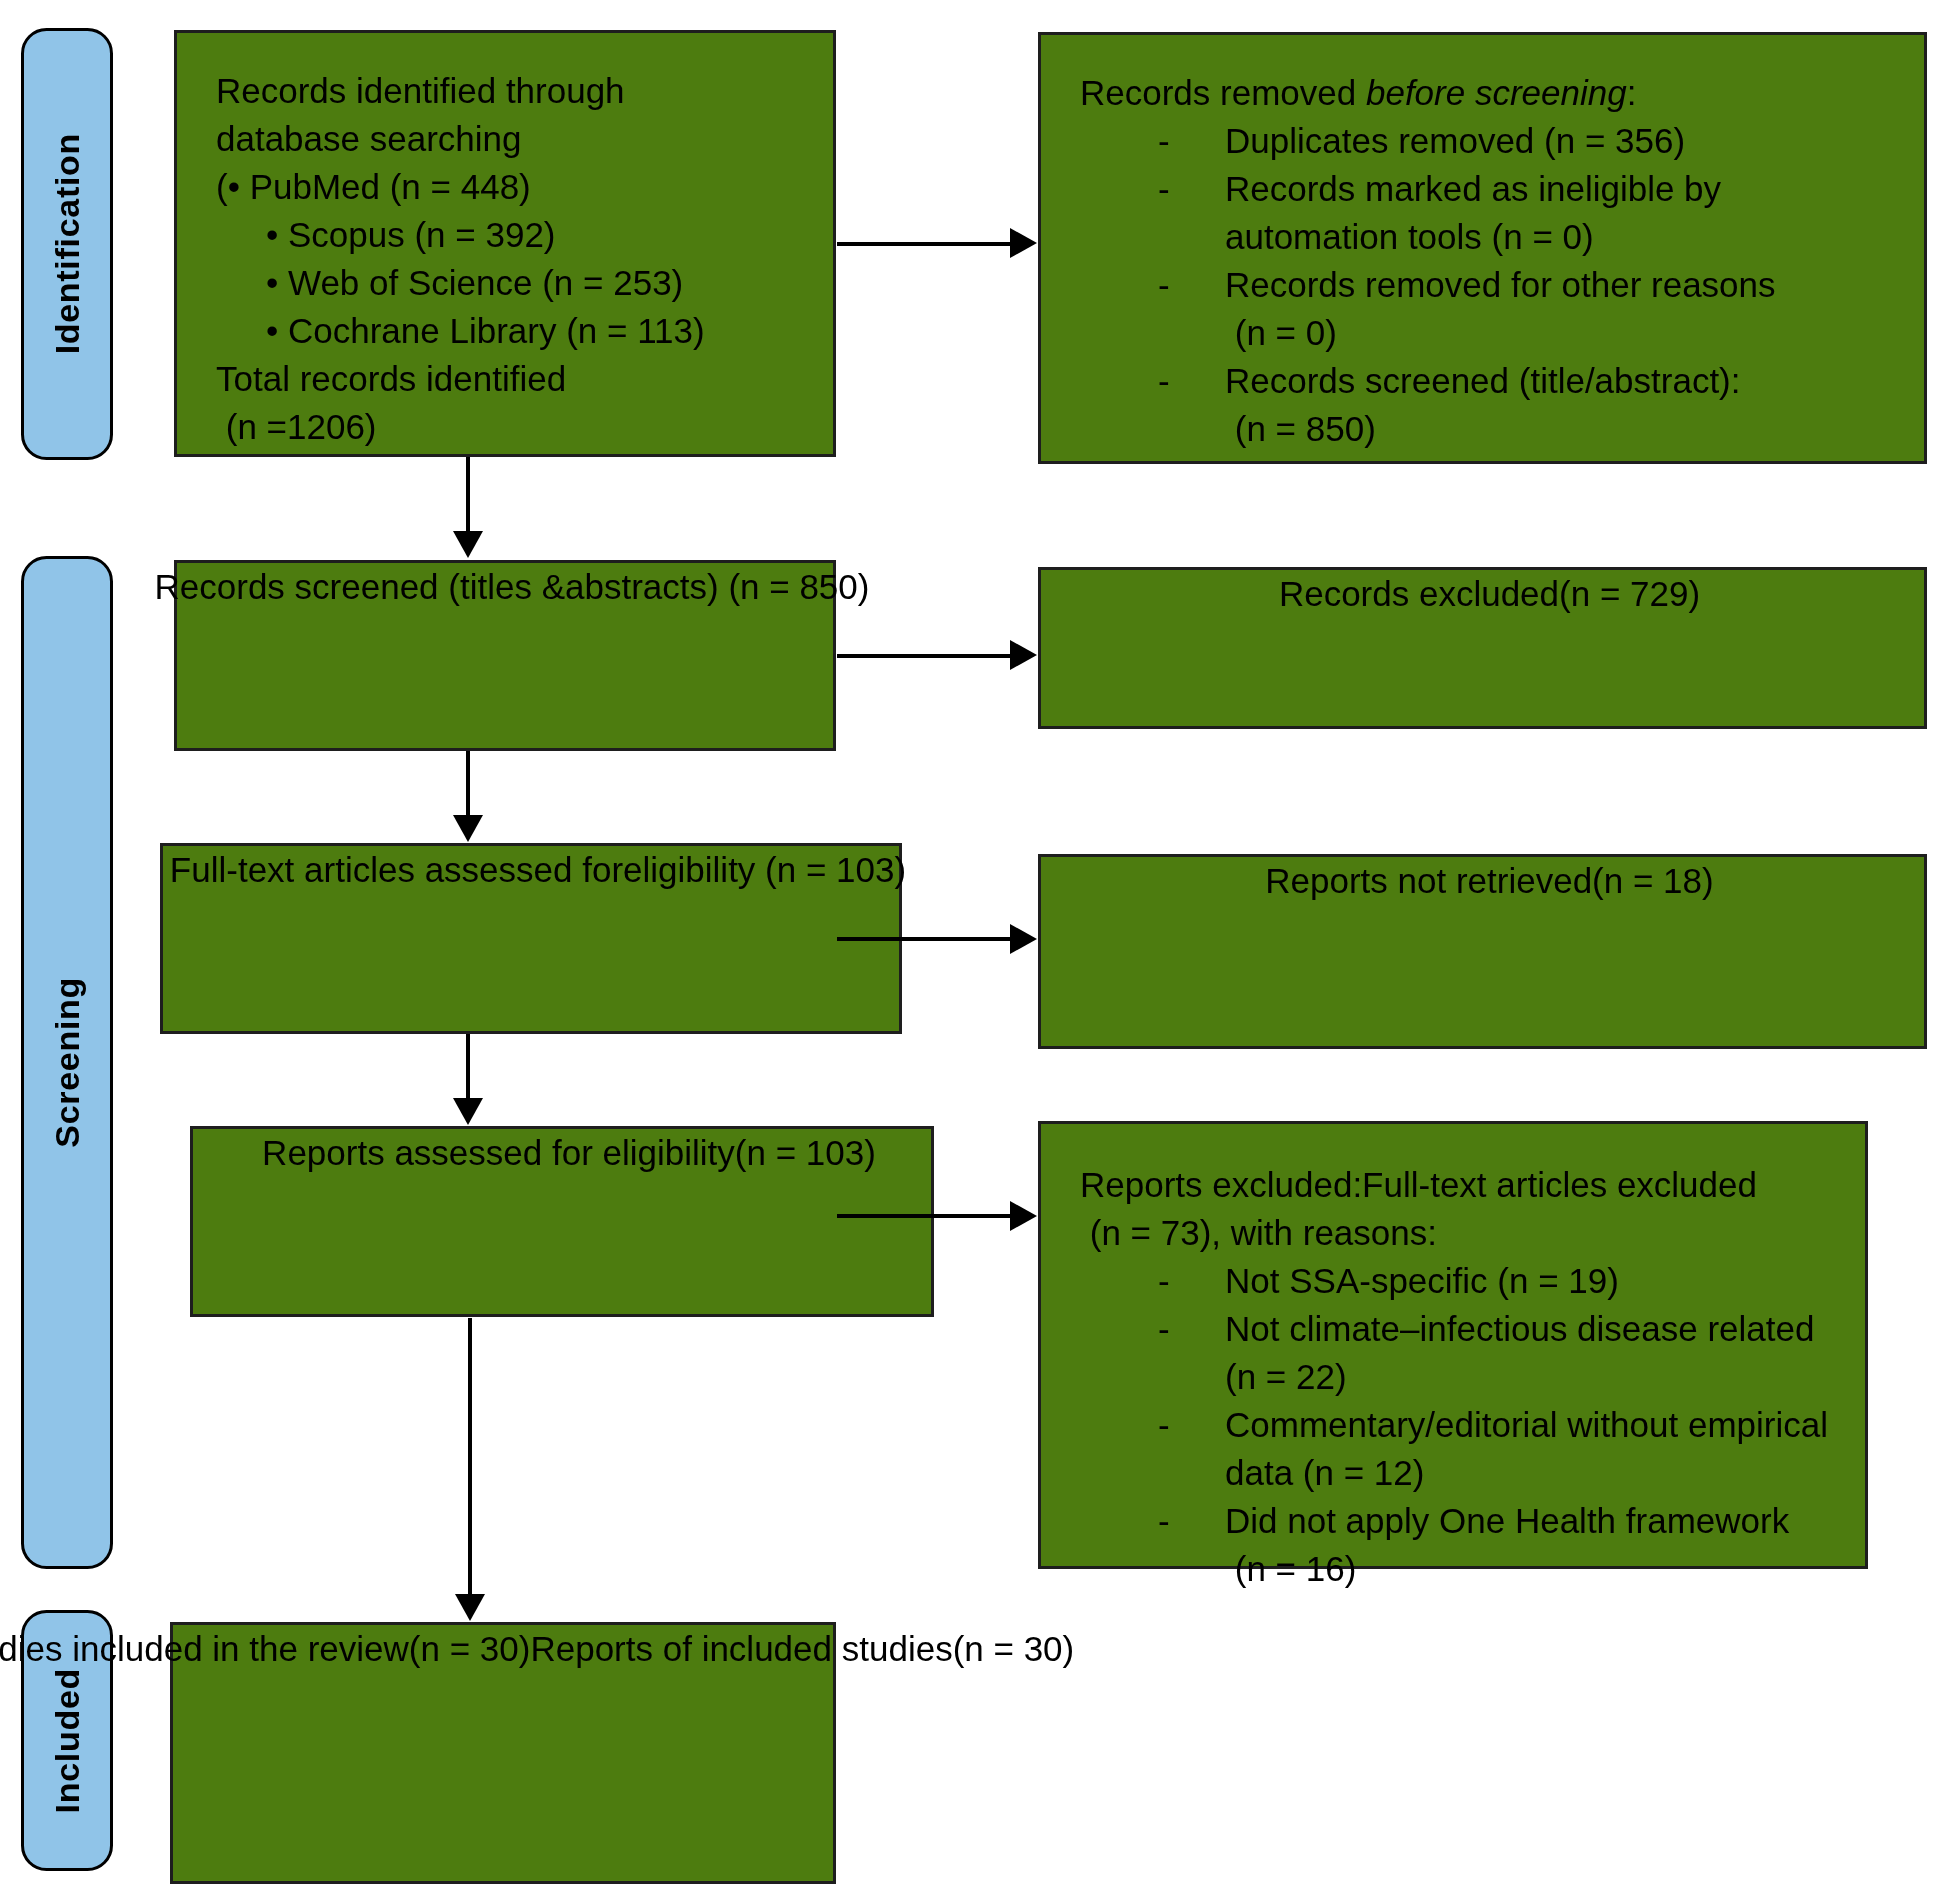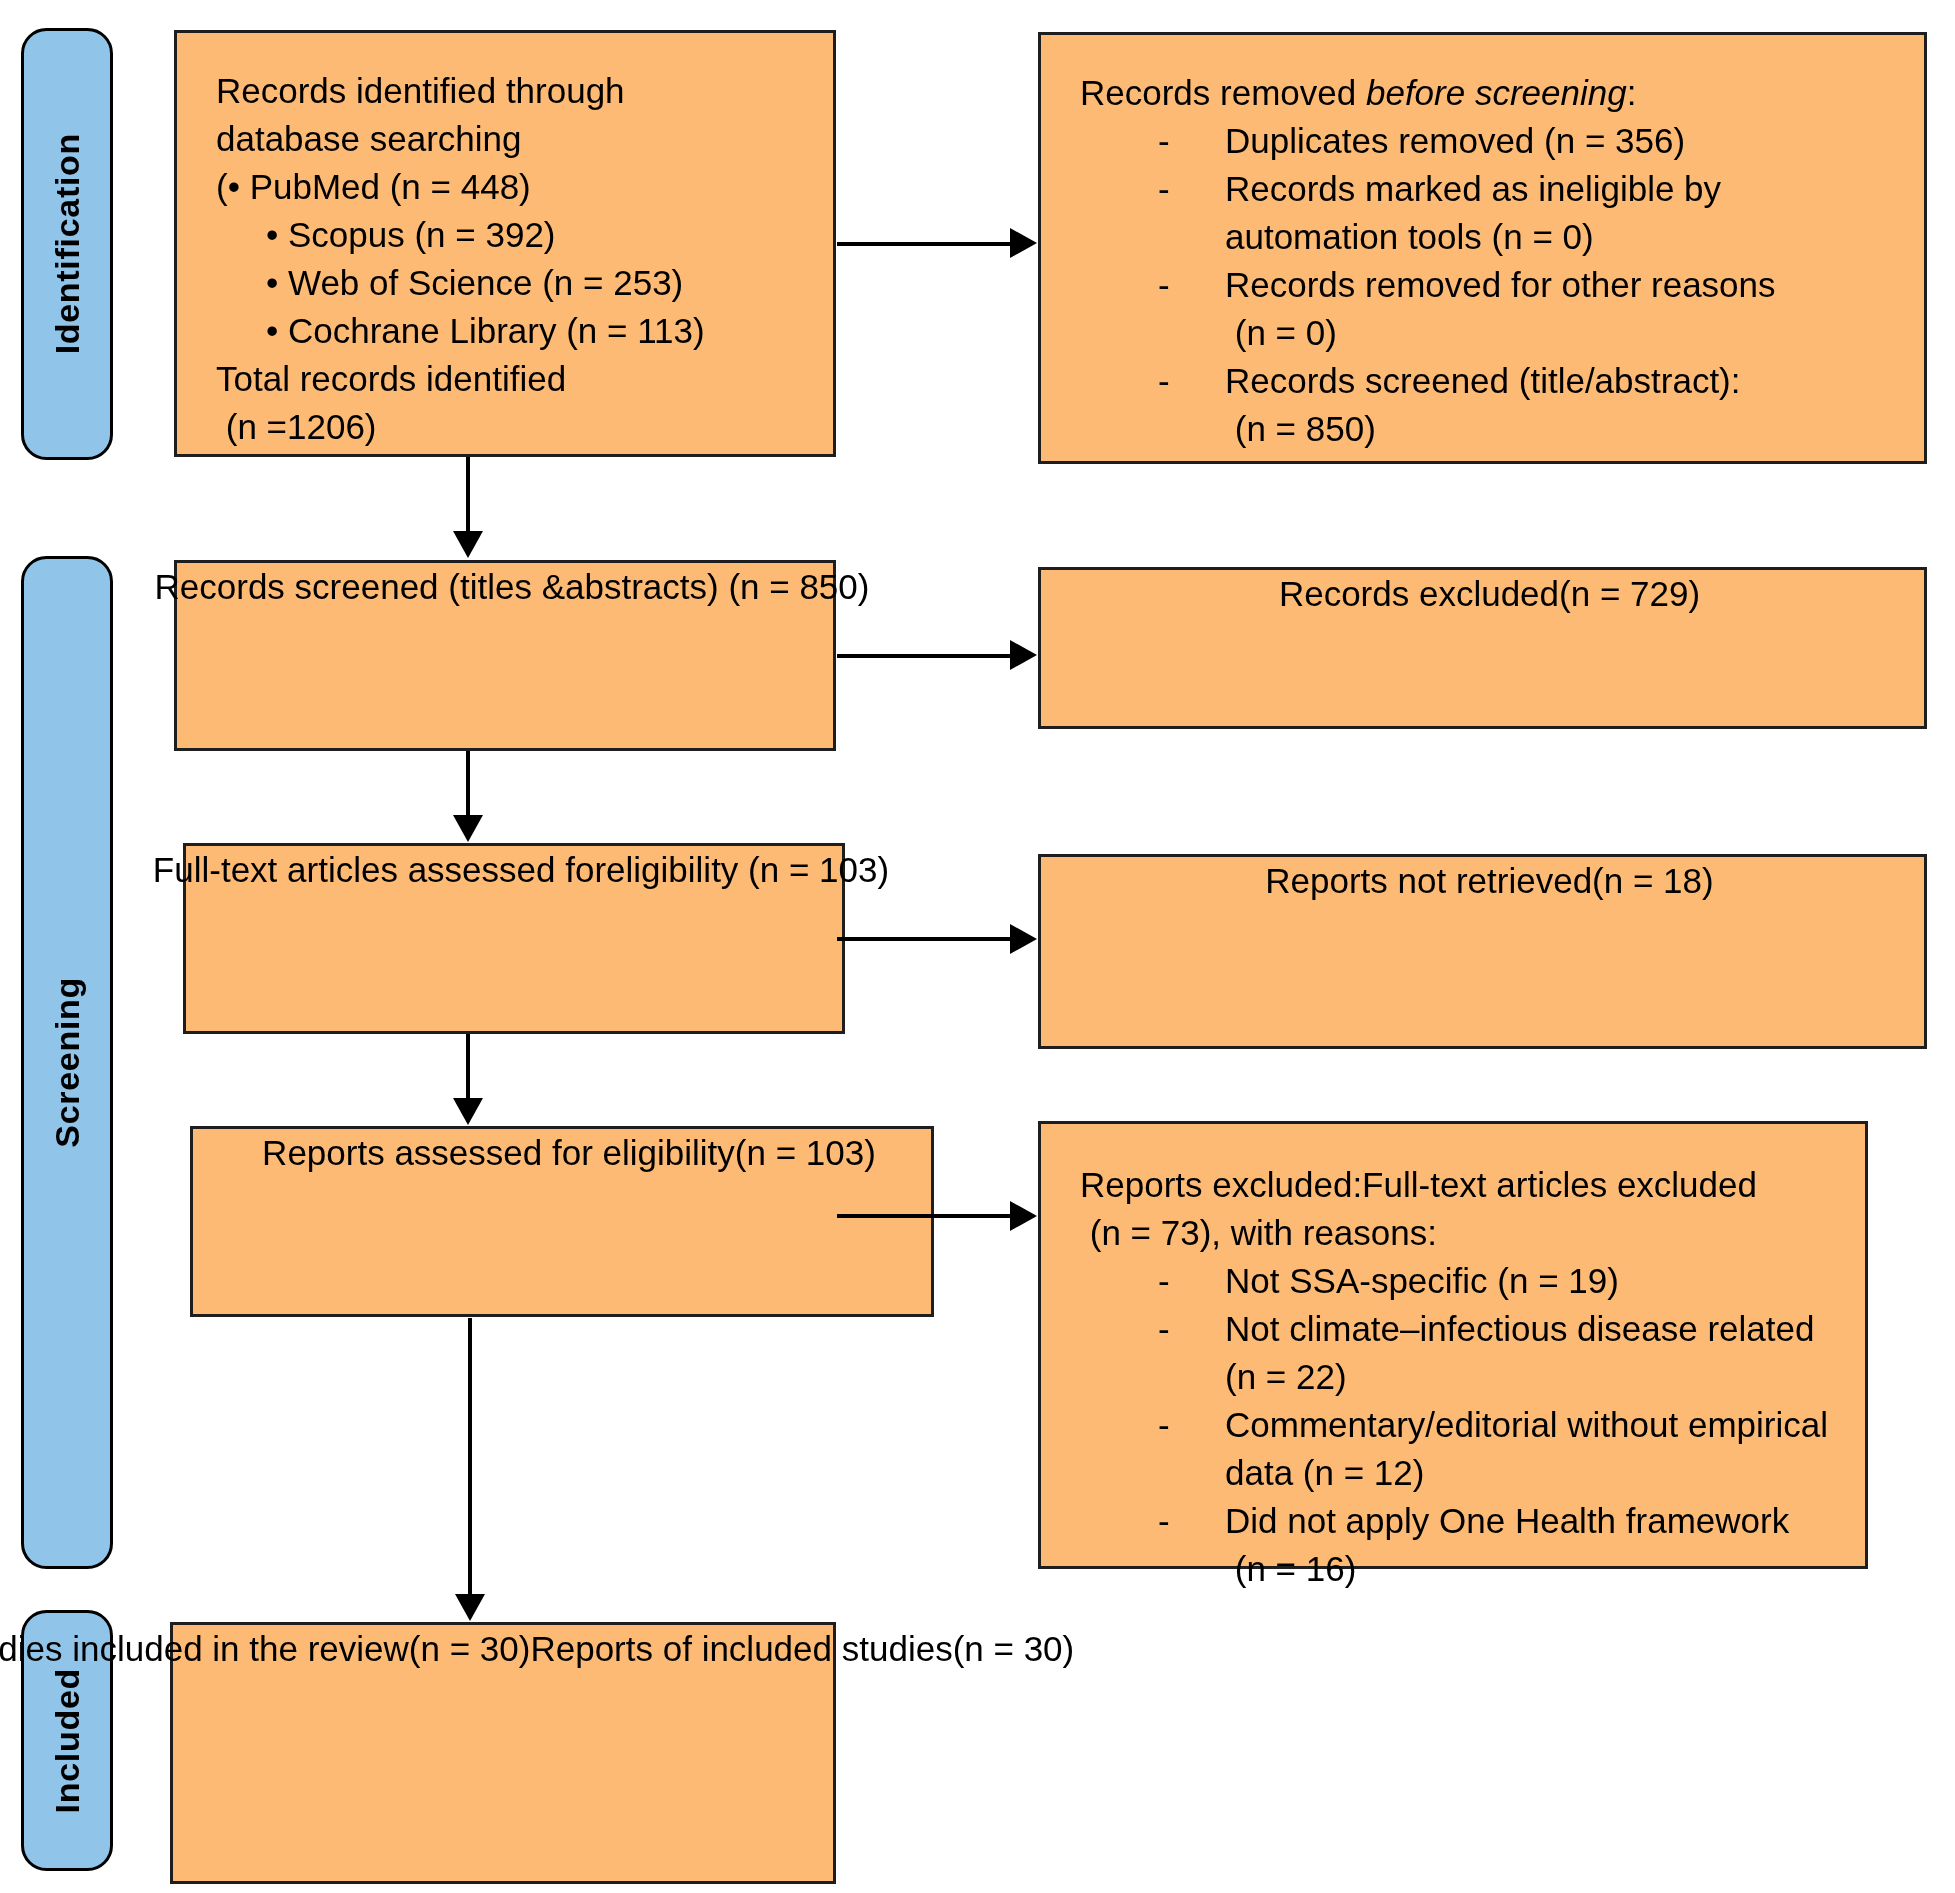--- a/index.html
+++ b/index.html
@@ -18,21 +18,21 @@
     display:flex;align-items:center;justify-content:center;
     box-sizing:border-box;
   }
   .stage-text{
     writing-mode:vertical-rl;transform:rotate(180deg);
     font-weight:700;font-size:34px;letter-spacing:0.7px;
     white-space:pre;
   }
   
   .box{
-    position:absolute;background:#fdba74;
+    position:absolute;background:#4d7c0f;
     border:3.5px solid #1e1e1e;box-sizing:border-box;
     font-size:35px;line-height:48px;
   }
   .box.top{padding:34px 25px 0 39px;}
   .box.center{display:flex;flex-direction:row;justify-content:center;padding:0 25px 0 39px;}
   .line{display:block;white-space:pre;}
   .indent1{padding-left:50px;}
   .bullet{display:flex;align-items:flex-start;}
   .dash{width:67px;margin-left:78px;flex:none;white-space:pre;}
   .btext{flex:1;min-width:0;}
@@ -107,21 +107,21 @@
   <div class="box center" style="left:174px;top:560px;width:662px;height:191px;">
     <span class="line">Records screened (titles &amp;</span>
     <span class="line">abstracts) (n = 850)</span>
   </div>
 
   <div class="box center" style="left:1038px;top:567px;width:889px;height:162px;">
     <span class="line">Records excluded</span>
     <span class="line">(n = 729)</span>
   </div>
 
-  <div class="box center" style="left:183px;top:843px;width:662px;height:191px;">
+  <div class="box center" style="left:160px;top:843px;width:742px;height:191px;">
     <span class="line">Full-text articles assessed for</span>
     <span class="line">eligibility (n = 103)</span>
   </div>
 
   <div class="box center" style="left:1038px;top:854px;width:889px;height:195px;">
     <span class="line">Reports not retrieved</span>
     <span class="line">(n = 18)</span>
   </div>
 
   <div class="box center" style="left:190px;top:1126px;width:744px;height:191px;">

